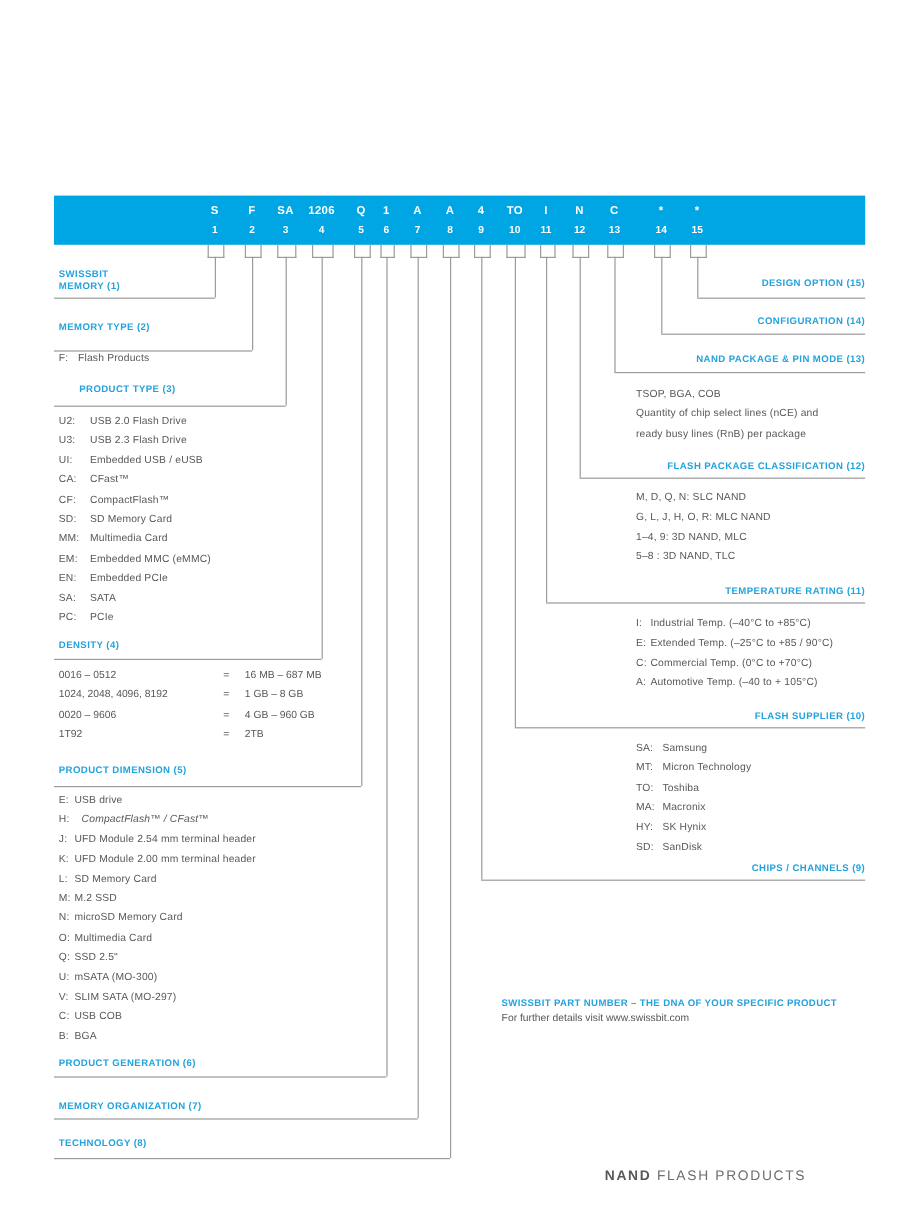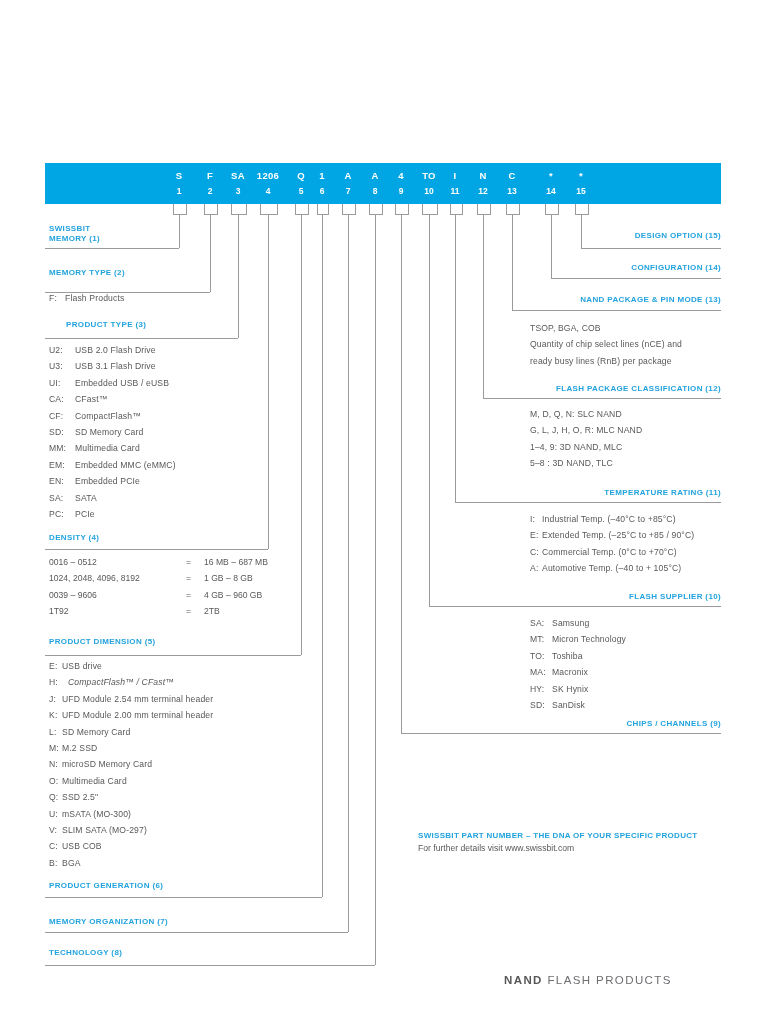--- a/index.html
+++ b/index.html
@@ -160,21 +160,21 @@
   <div id="content">
       <div class="sec" style="left: 49px; top: 224px;">SWISSBIT</div>
       <div class="sec" style="left: 49px; top: 234px;">MEMORY (1)</div>
       <div class="sec" style="left: 49px; top: 268px;">MEMORY TYPE (2)</div>
       <div class="entry" style="left: 49px; top: 293px;">F:</div>
       <div class="entry" style="left: 65px; top: 293px;">Flash Products</div>
       <div class="sec" style="left: 49px; top: 320px; padding-left: 17px;">PRODUCT TYPE (3)</div>
       <div class="entry" style="left: 49px; top: 345px;">U2:</div>
       <div class="entry" style="left: 75px; top: 345px;">USB 2.0 Flash Drive</div>
       <div class="entry" style="left: 49px; top: 361.4px;">U3:</div>
-      <div class="entry" style="left: 75px; top: 361.4px;">USB 3.1 Flash Drive</div>
+      <div class="entry" style="left: 75px; top: 361.4px;">USB 2.3 Flash Drive</div>
       <div class="entry" style="left: 49px; top: 377.8px;">UI:</div>
       <div class="entry" style="left: 75px; top: 377.8px;">Embedded USB / eUSB</div>
       <div class="entry" style="left: 49px; top: 394.2px;">CA:</div>
       <div class="entry" style="left: 75px; top: 394.2px;">CFast™</div>
       <div class="entry" style="left: 49px; top: 410.6px;">CF:</div>
       <div class="entry" style="left: 75px; top: 410.6px;">CompactFlash™</div>
       <div class="entry" style="left: 49px; top: 427px;">SD:</div>
       <div class="entry" style="left: 75px; top: 427px;">SD Memory Card</div>
       <div class="entry" style="left: 49px; top: 443.4px;">MM:</div>
       <div class="entry" style="left: 75px; top: 443.4px;">Multimedia Card</div>
@@ -186,21 +186,21 @@
       <div class="entry" style="left: 75px; top: 492.6px;">SATA</div>
       <div class="entry" style="left: 49px; top: 509px;">PC:</div>
       <div class="entry" style="left: 75px; top: 509px;">PCIe</div>
       <div class="sec" style="left: 49px; top: 533px;">DENSITY (4)</div>
       <div class="dcol1" style="left: 49px; top: 557px;">0016 – 0512</div>
       <div class="dcol2" style="left: 186px; top: 557px;">=</div>
       <div class="dcol3" style="left: 204px; top: 557px;">16 MB – 687 MB</div>
       <div class="dcol1" style="left: 49px; top: 573.4px;">1024, 2048, 4096, 8192</div>
       <div class="dcol2" style="left: 186px; top: 573.4px;">=</div>
       <div class="dcol3" style="left: 204px; top: 573.4px;">1 GB – 8 GB</div>
-      <div class="dcol1" style="left: 49px; top: 589.8px;">0039 – 9606</div>
+      <div class="dcol1" style="left: 49px; top: 589.8px;">0020 – 9606</div>
       <div class="dcol2" style="left: 186px; top: 589.8px;">=</div>
       <div class="dcol3" style="left: 204px; top: 589.8px;">4 GB – 960 GB</div>
       <div class="dcol1" style="left: 49px; top: 606.2px;">1T92</div>
       <div class="dcol2" style="left: 186px; top: 606.2px;">=</div>
       <div class="dcol3" style="left: 204px; top: 606.2px;">2TB</div>
       <div class="sec" style="left: 49px; top: 637px;">PRODUCT DIMENSION (5)</div>
       <div class="entry" style="left: 49px; top: 661px;">E:</div>
       <div class="entry" style="left: 62px; top: 661px;">USB drive</div>
       <div class="entry" style="left: 49px; top: 677.4px;">H:</div>
       <div class="entry" style="left: 68px; top: 677.4px; font-style: italic;">CompactFlash™ / CFast™</div>

